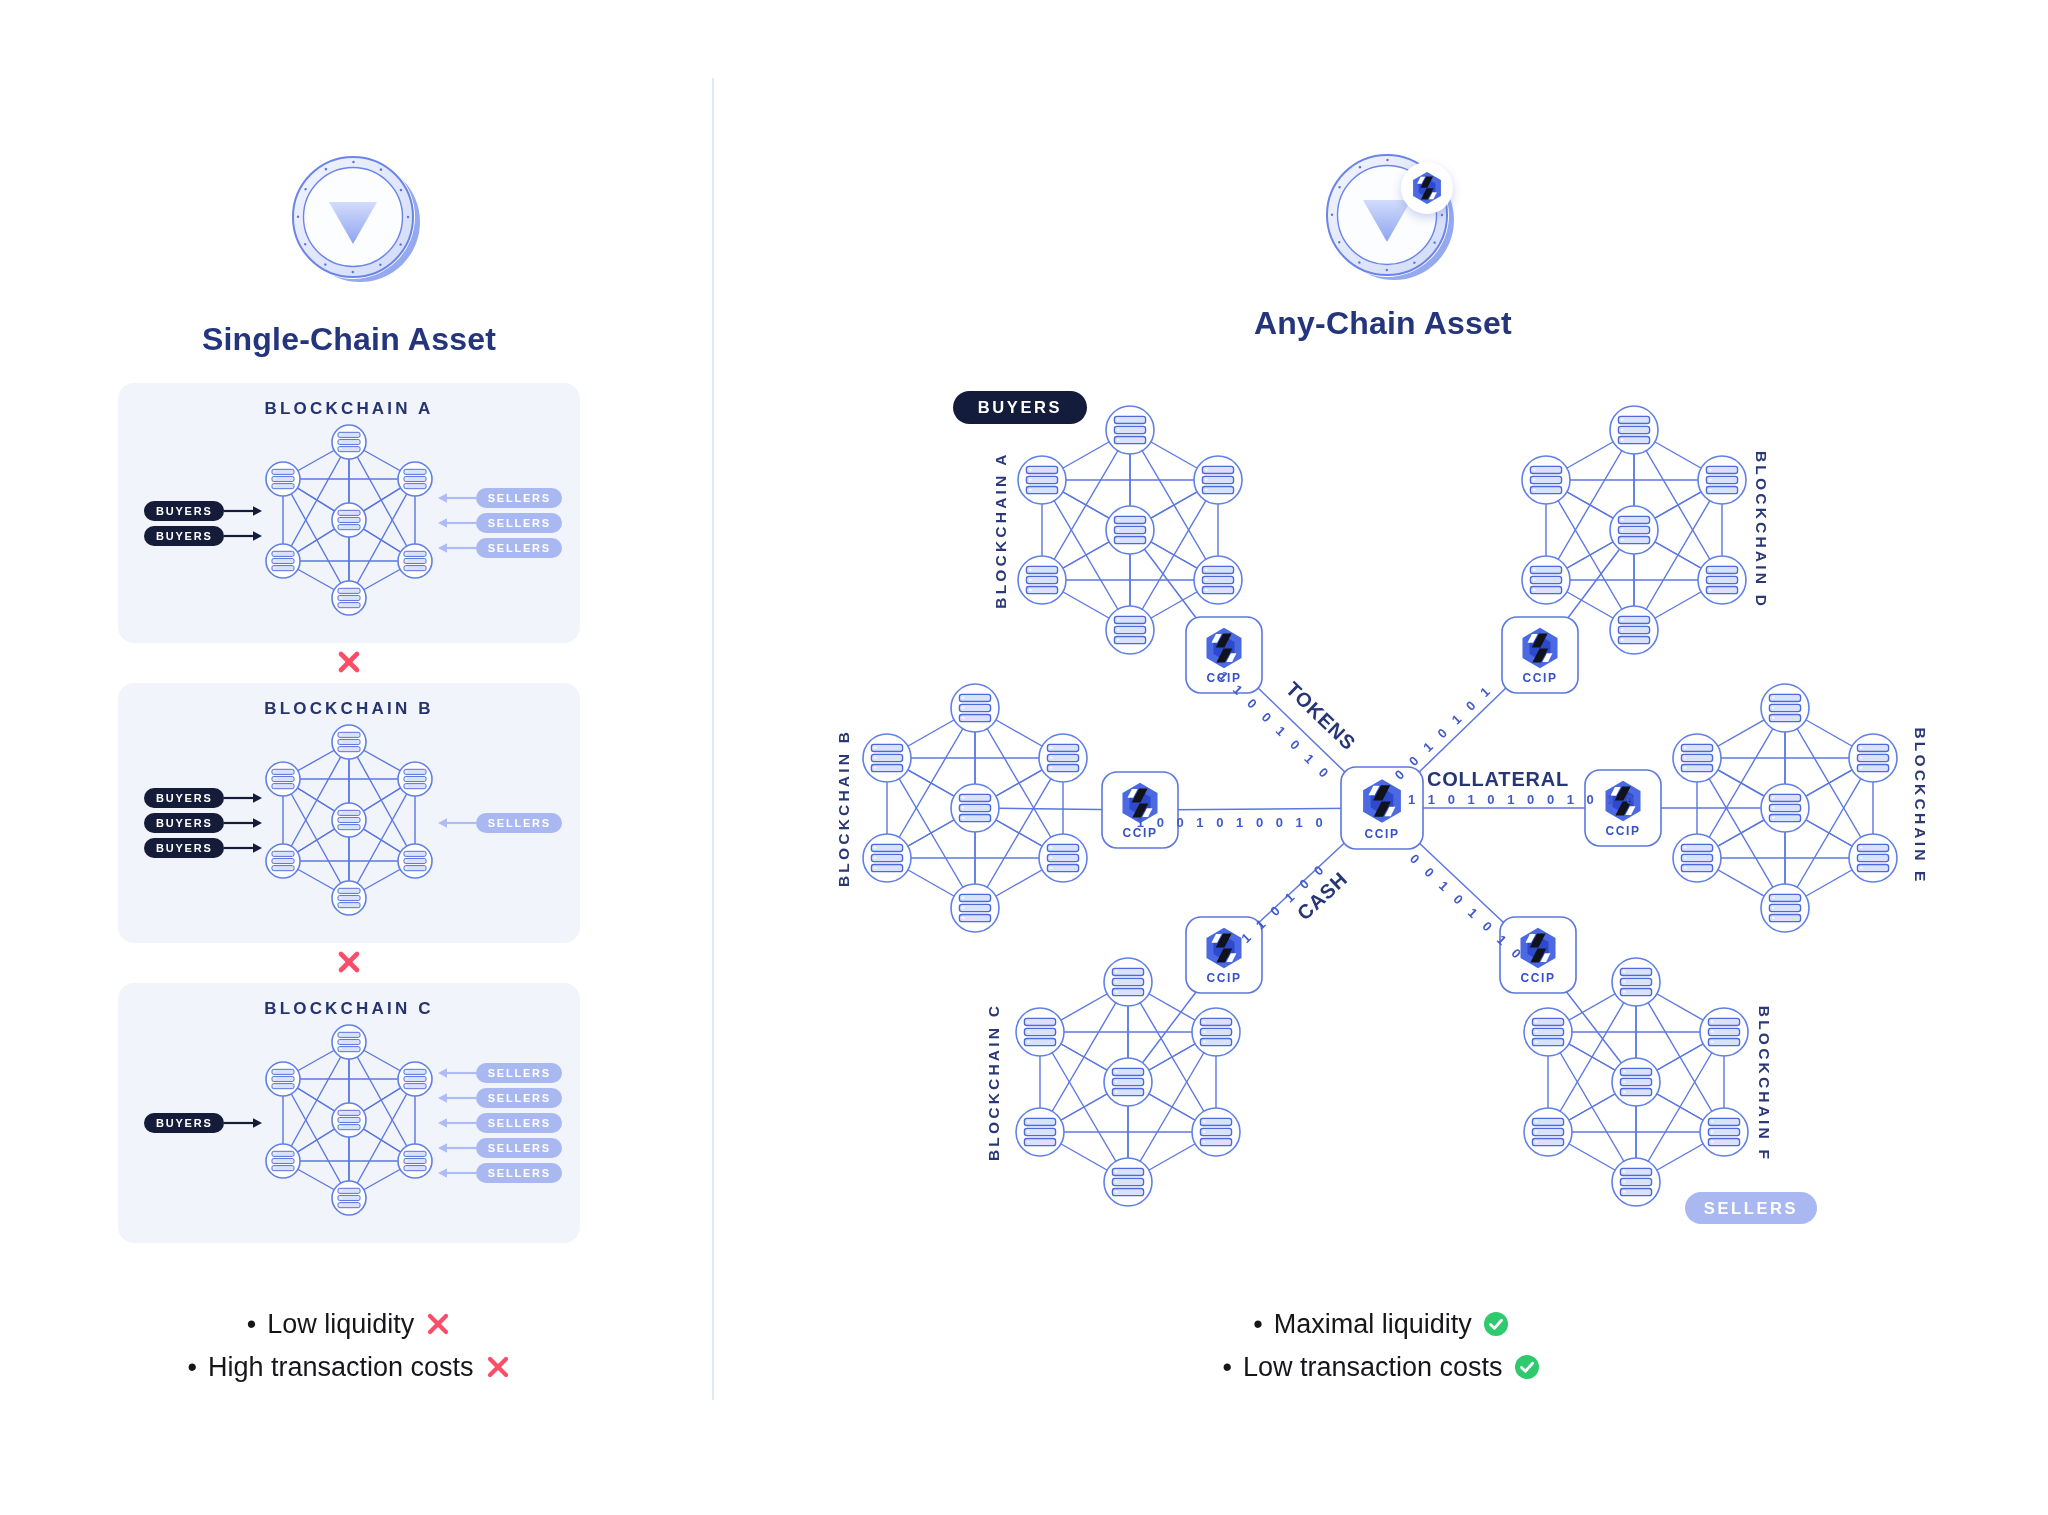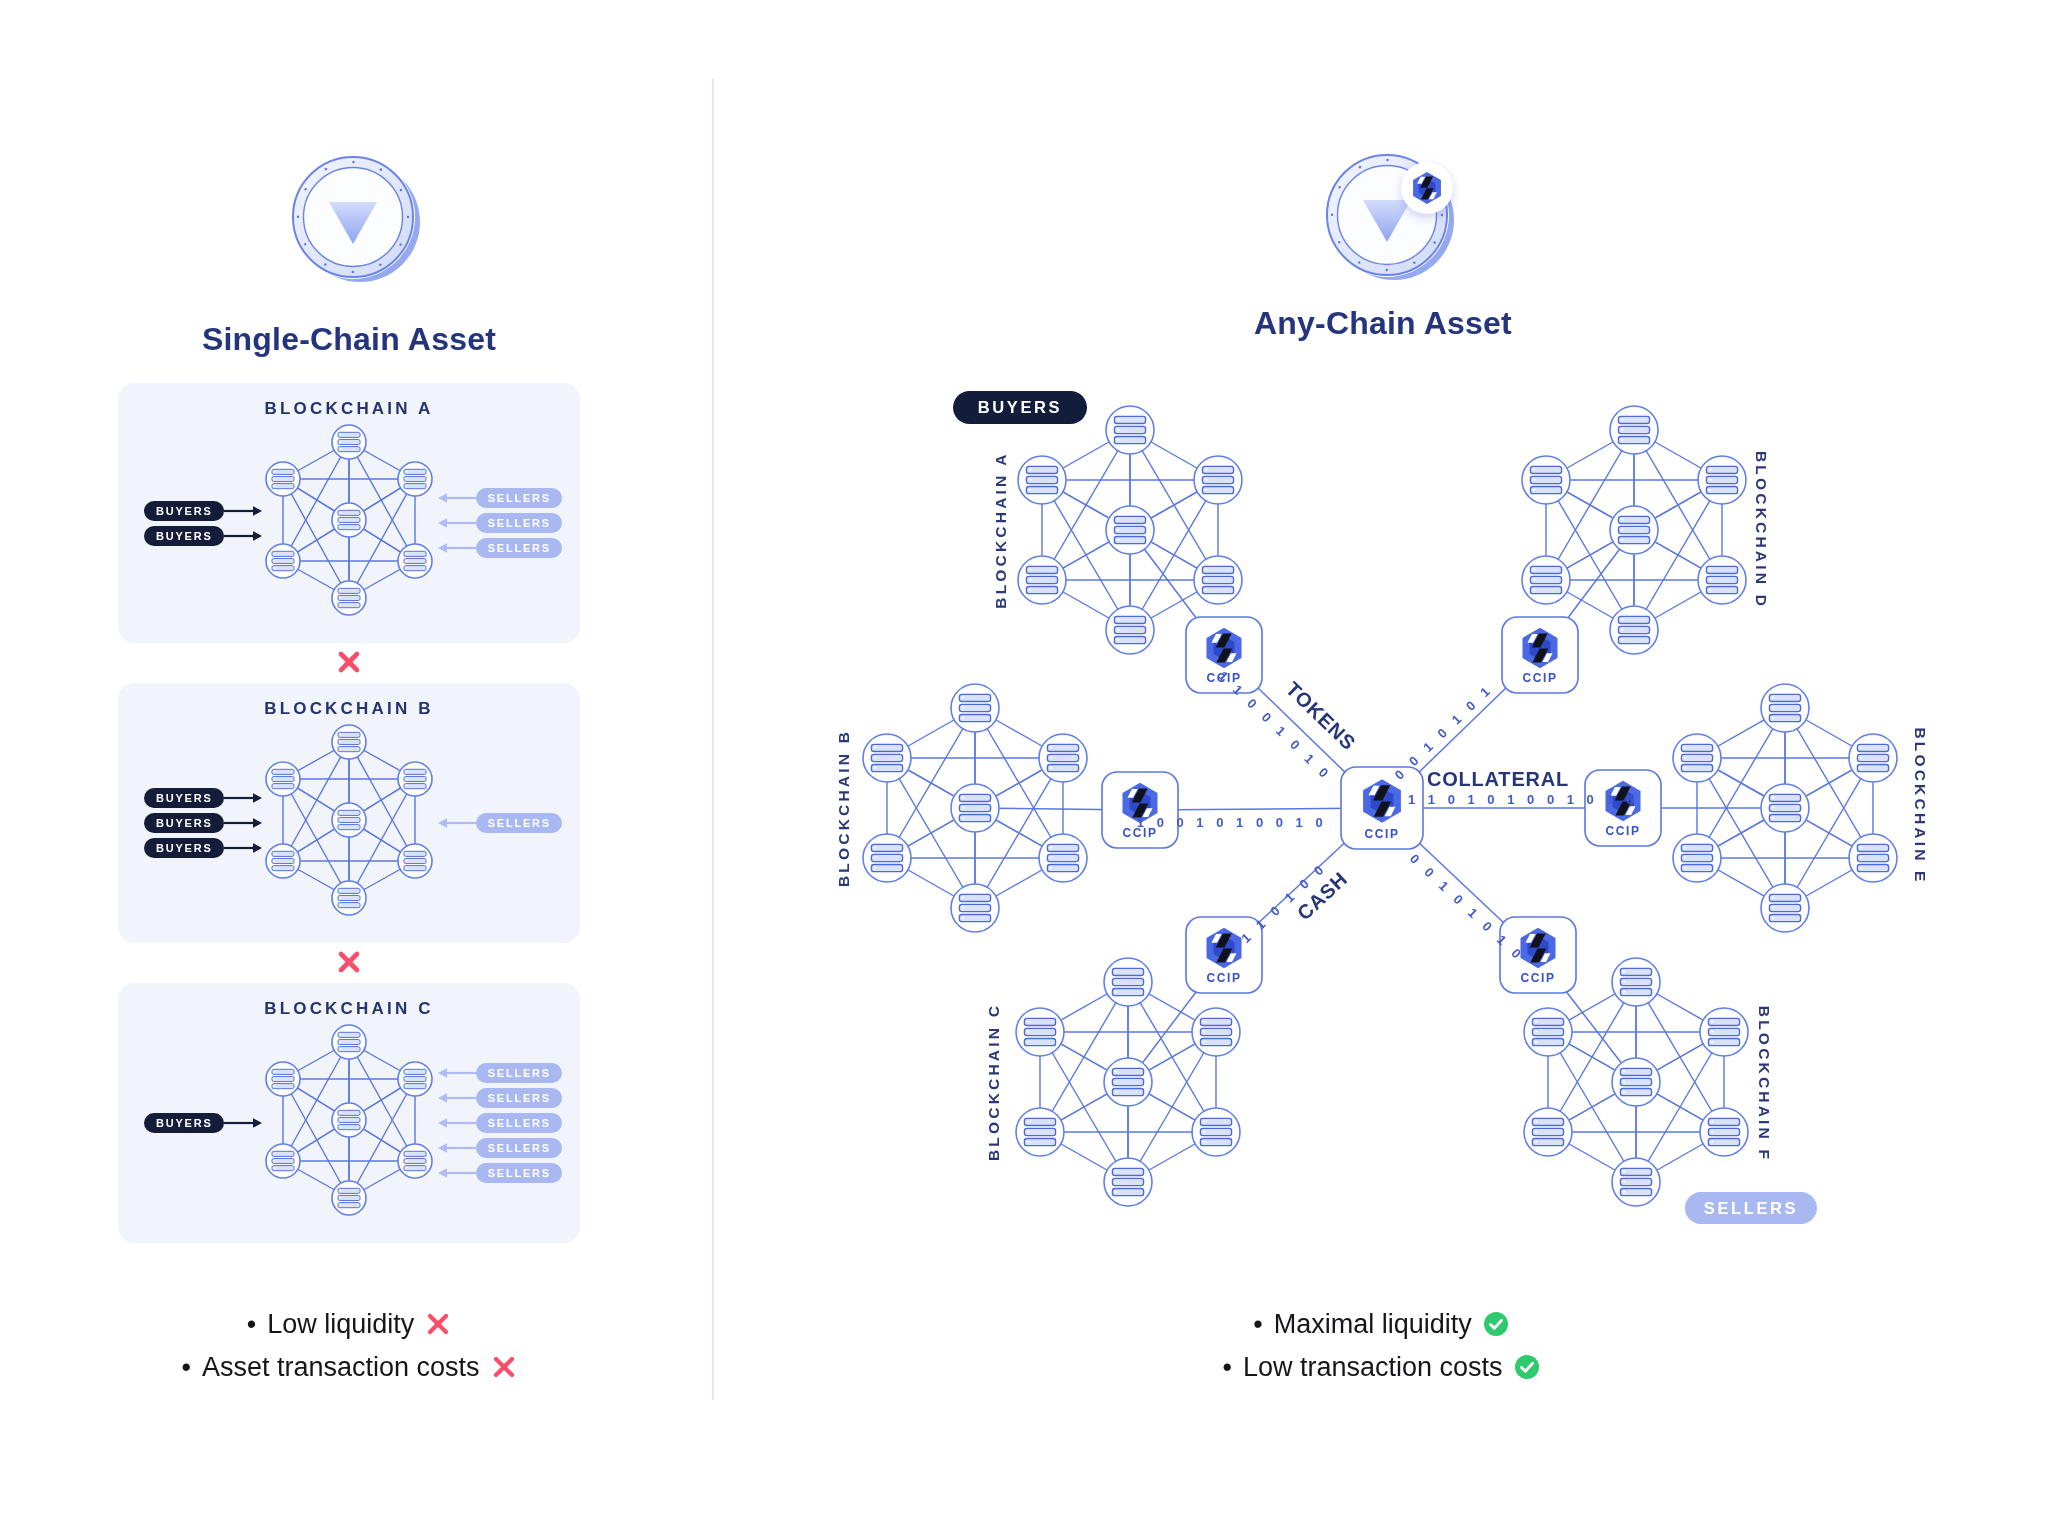--- a/index.html
+++ b/index.html
@@ -447,21 +447,21 @@
         <div class="bullet-row">
           <span class="bullet-dot">•</span>
           <span>Low liquidity</span>
           <svg width="26" height="26">
             <line x1="5" y1="5" x2="21" y2="21" stroke="#fb4d68" stroke-width="4.2" stroke-linecap="round"></line>
             <line x1="21" y1="5" x2="5" y2="21" stroke="#fb4d68" stroke-width="4.2" stroke-linecap="round"></line>
           </svg>
         </div>
         <div class="bullet-row">
           <span class="bullet-dot">•</span>
-          <span>Asset transaction costs</span>
+          <span>High transaction costs</span>
           <svg width="26" height="26">
             <line x1="5" y1="5" x2="21" y2="21" stroke="#fb4d68" stroke-width="4.2" stroke-linecap="round"></line>
             <line x1="21" y1="5" x2="5" y2="21" stroke="#fb4d68" stroke-width="4.2" stroke-linecap="round"></line>
           </svg>
         </div>
       </div>
   </section>
 
   <section>
     <div class="coin" style="left:1325px;top:153px">

